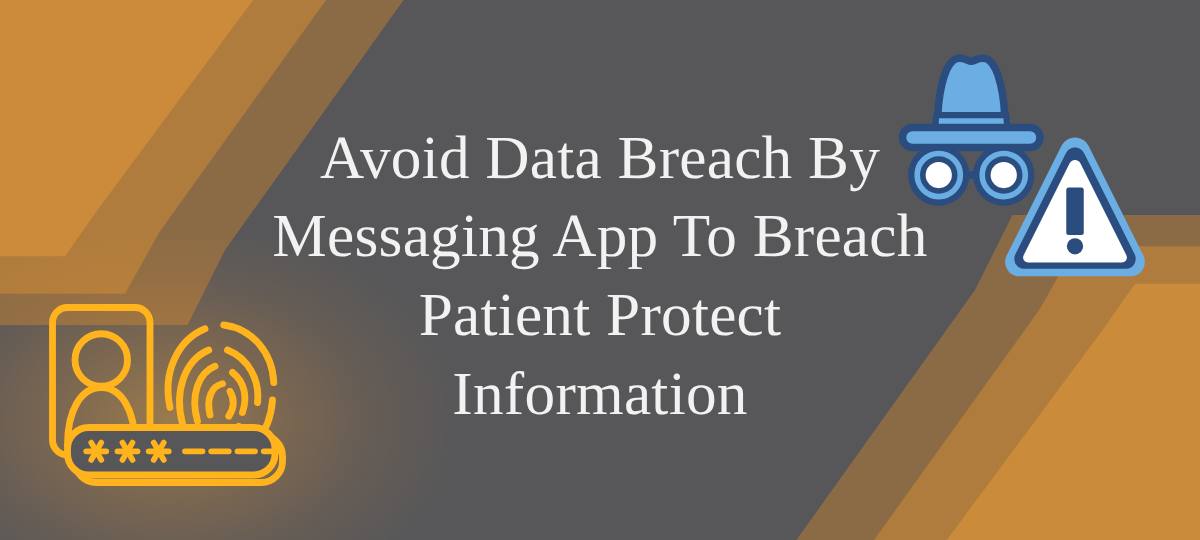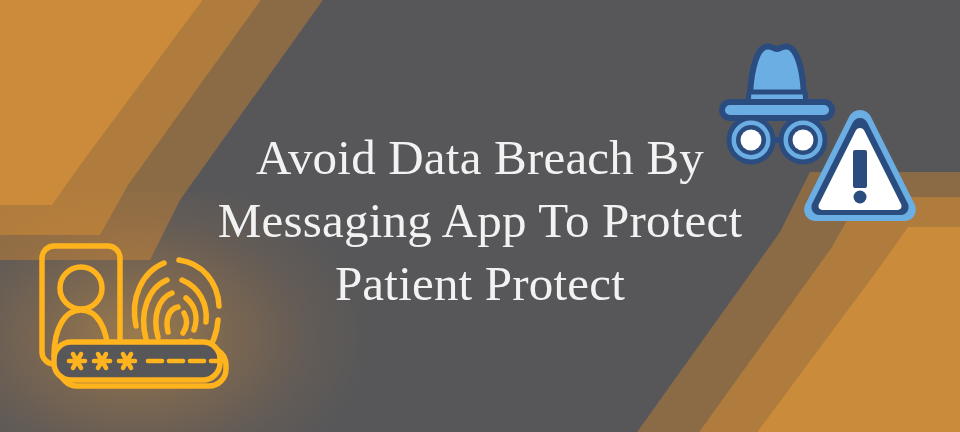--- a/index.html
+++ b/index.html
@@ -207,17 +207,18 @@
       <path d="M60 22 C62 22 63.5 23 64.5 25 L101 98 C102.5 101 100.5 104 97.5 104 L22.5 104 C19.5 104 17.5 101 19 98 L55.5 25 C56.5 23 58 22 60 22 Z" fill="#FFFFFF"></path>
 
       <rect x="53" y="44" width="14" height="38" rx="2" fill="#2B4C7E"></rect>
 
       <circle cx="60" cy="91" r="6.5" fill="#2B4C7E"></circle>
     </svg>
   </div>
 
   <div id="headline">
     <div class="line">Avoid Data Breach By</div>
-    <div class="line">Messaging App To Protect</div>
+    <div class="line">Messaging App To Breach</div>
     <div class="line">Patient Protect</div>
+    <div class="line">Information</div>
   </div>
 
 </div>
 
 </body></html>

